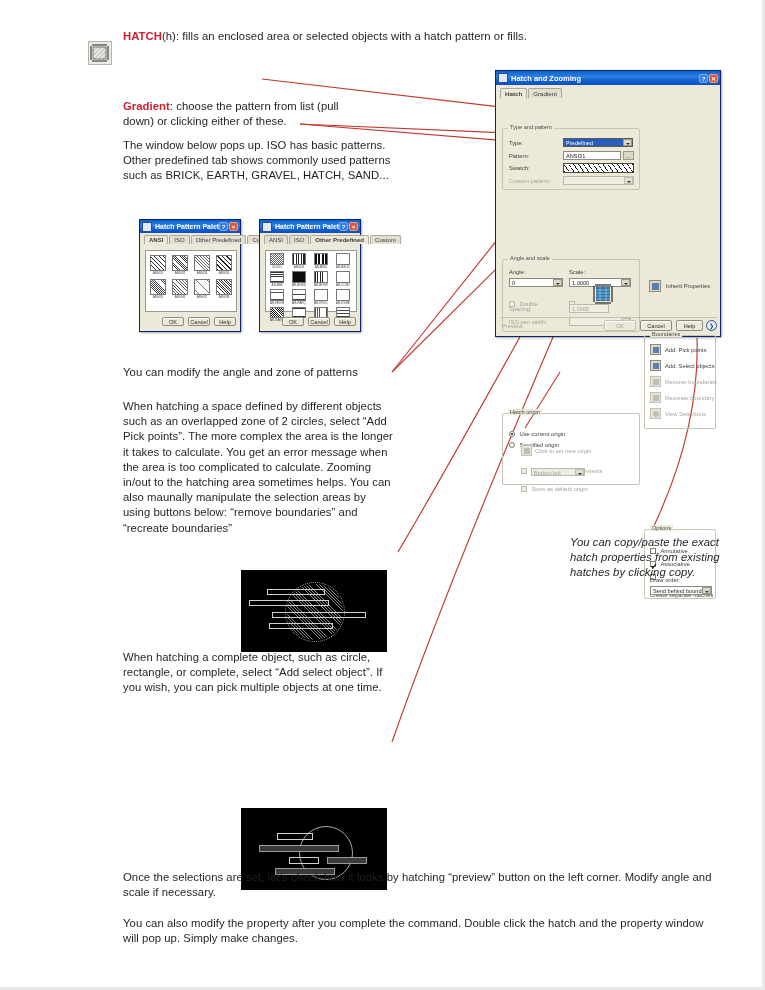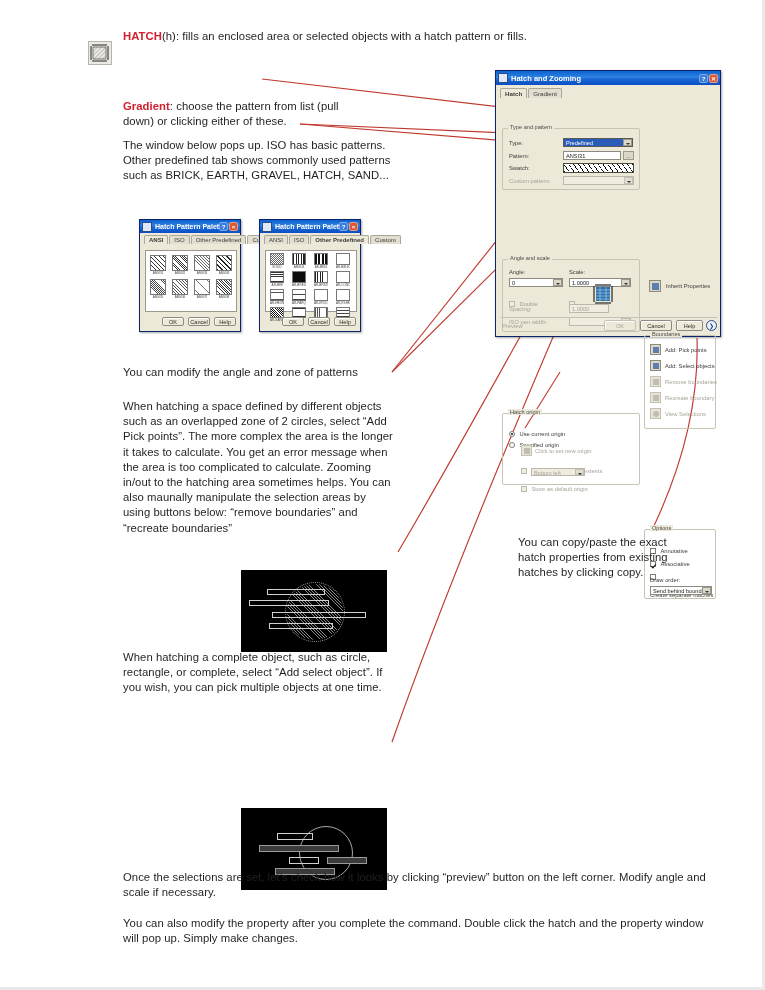--- a/index.html
+++ b/index.html
@@ -681,21 +681,21 @@
     <span class="abs pushbtn" style="left:144px; top:249px; width:32px; height:11px;">Cancel</span>
     <span class="abs pushbtn" style="left:180px; top:249px; width:27px; height:11px;">Help</span>
     <span class="abs" style="left:210px; top:249px; width:11px; height:11px; border:1px solid #2a4c86; border-radius:50%; background:#e9f0fb; font-size:6px; line-height:10px; text-align:center; color:#1a3f7a; box-sizing:border-box;">❯</span>
   </div>
 
   <div class="abs body-text" style="left:123px; top:365px; width:275px;">You can modify the angle and zone of patterns</div>
 
   <div class="abs body-text" style="left:123px; top:399px; width:270px;">When hatching a space defined by different objects such as an overlapped zone of 2 circles, select “Add Pick points”. The more complex the area is the longer it takes to calculate.   You get an error message when the area is too complicated to calculate.  Zooming in/out to the hatching area sometimes helps.  You can also maunally manipulate the selection areas by using buttons below: “remove boundaries” and “recreate boundaries”</div>
 
 
-  <div class="abs body-text" style="left:518px; top:535px; width:185px;">
+  <div class="abs body-text" style="left:570px; top:535px; width:185px;font-style:italic;">
     <span>You can copy/paste the exact</span><br>
     <span>hatch properties from existing</span><br>
     <span>hatches by clicking copy.</span>
   </div>
 
   <div class="abs cad-black" style="left:241px; top:546px; width:146px; height:82px;">
     <div class="cad-circle" style="left:44px; top:12px; width:60px; height:60px; border:1px dotted #9a9a9a;"></div>
     <div class="cad-circle" style="left:46px; top:14px; width:56px; height:56px; background:repeating-linear-gradient(45deg,#8a8a8a 0 .5px,transparent .5px 2px);"></div>
     <div class="cad-bar hollow" style="left:26px; top:19px; width:56px; height:4px;"></div>
     <div class="cad-bar hollow" style="left:8px;  top:30px; width:78px; height:4px;"></div>
@@ -707,17 +707,17 @@
 
   <div class="abs cad-black" style="left:241px; top:702px; width:146px; height:82px;">
     <div class="cad-circle" style="left:58px; top:18px; width:54px; height:54px; border:1px solid #aaa;"></div>
     <div class="cad-bar hollow" style="left:36px; top:25px; width:34px; height:5px;"></div>
     <div class="cad-bar" style="left:18px; top:37px; width:78px; height:5px; background:#3a3a3a; border:1px solid #9a9a9a;"></div>
     <div class="cad-bar hollow" style="left:48px; top:49px; width:28px; height:5px;"></div>
     <div class="cad-bar" style="left:86px; top:49px; width:38px; height:5px; background:#3a3a3a; border:1px solid #9a9a9a;"></div>
     <div class="cad-bar" style="left:34px; top:60px; width:58px; height:5px; background:#3a3a3a; border:1px solid #9a9a9a;"></div>
   </div>
 
-  <div class="abs body-text" style="left:123px; top:870px; width:590px;">Once the selections are set, let’s check how it looks by clicking “preview” button on the left corner. Modify angle and scale if necessary.</div>
+  <div class="abs body-text" style="left:123px; top:870px; width:590px;">Once the selections are set, let’s check how it looks by hatching “preview” button on the left corner. Modify angle and scale if necessary.</div>
 
   <div class="abs body-text" style="left:123px; top:916px; width:590px;">You can also modify the property after you complete the command. Double click the hatch and the property window will pop up. Simply make changes.</div>
 
 </div>
 
 </body></html>

